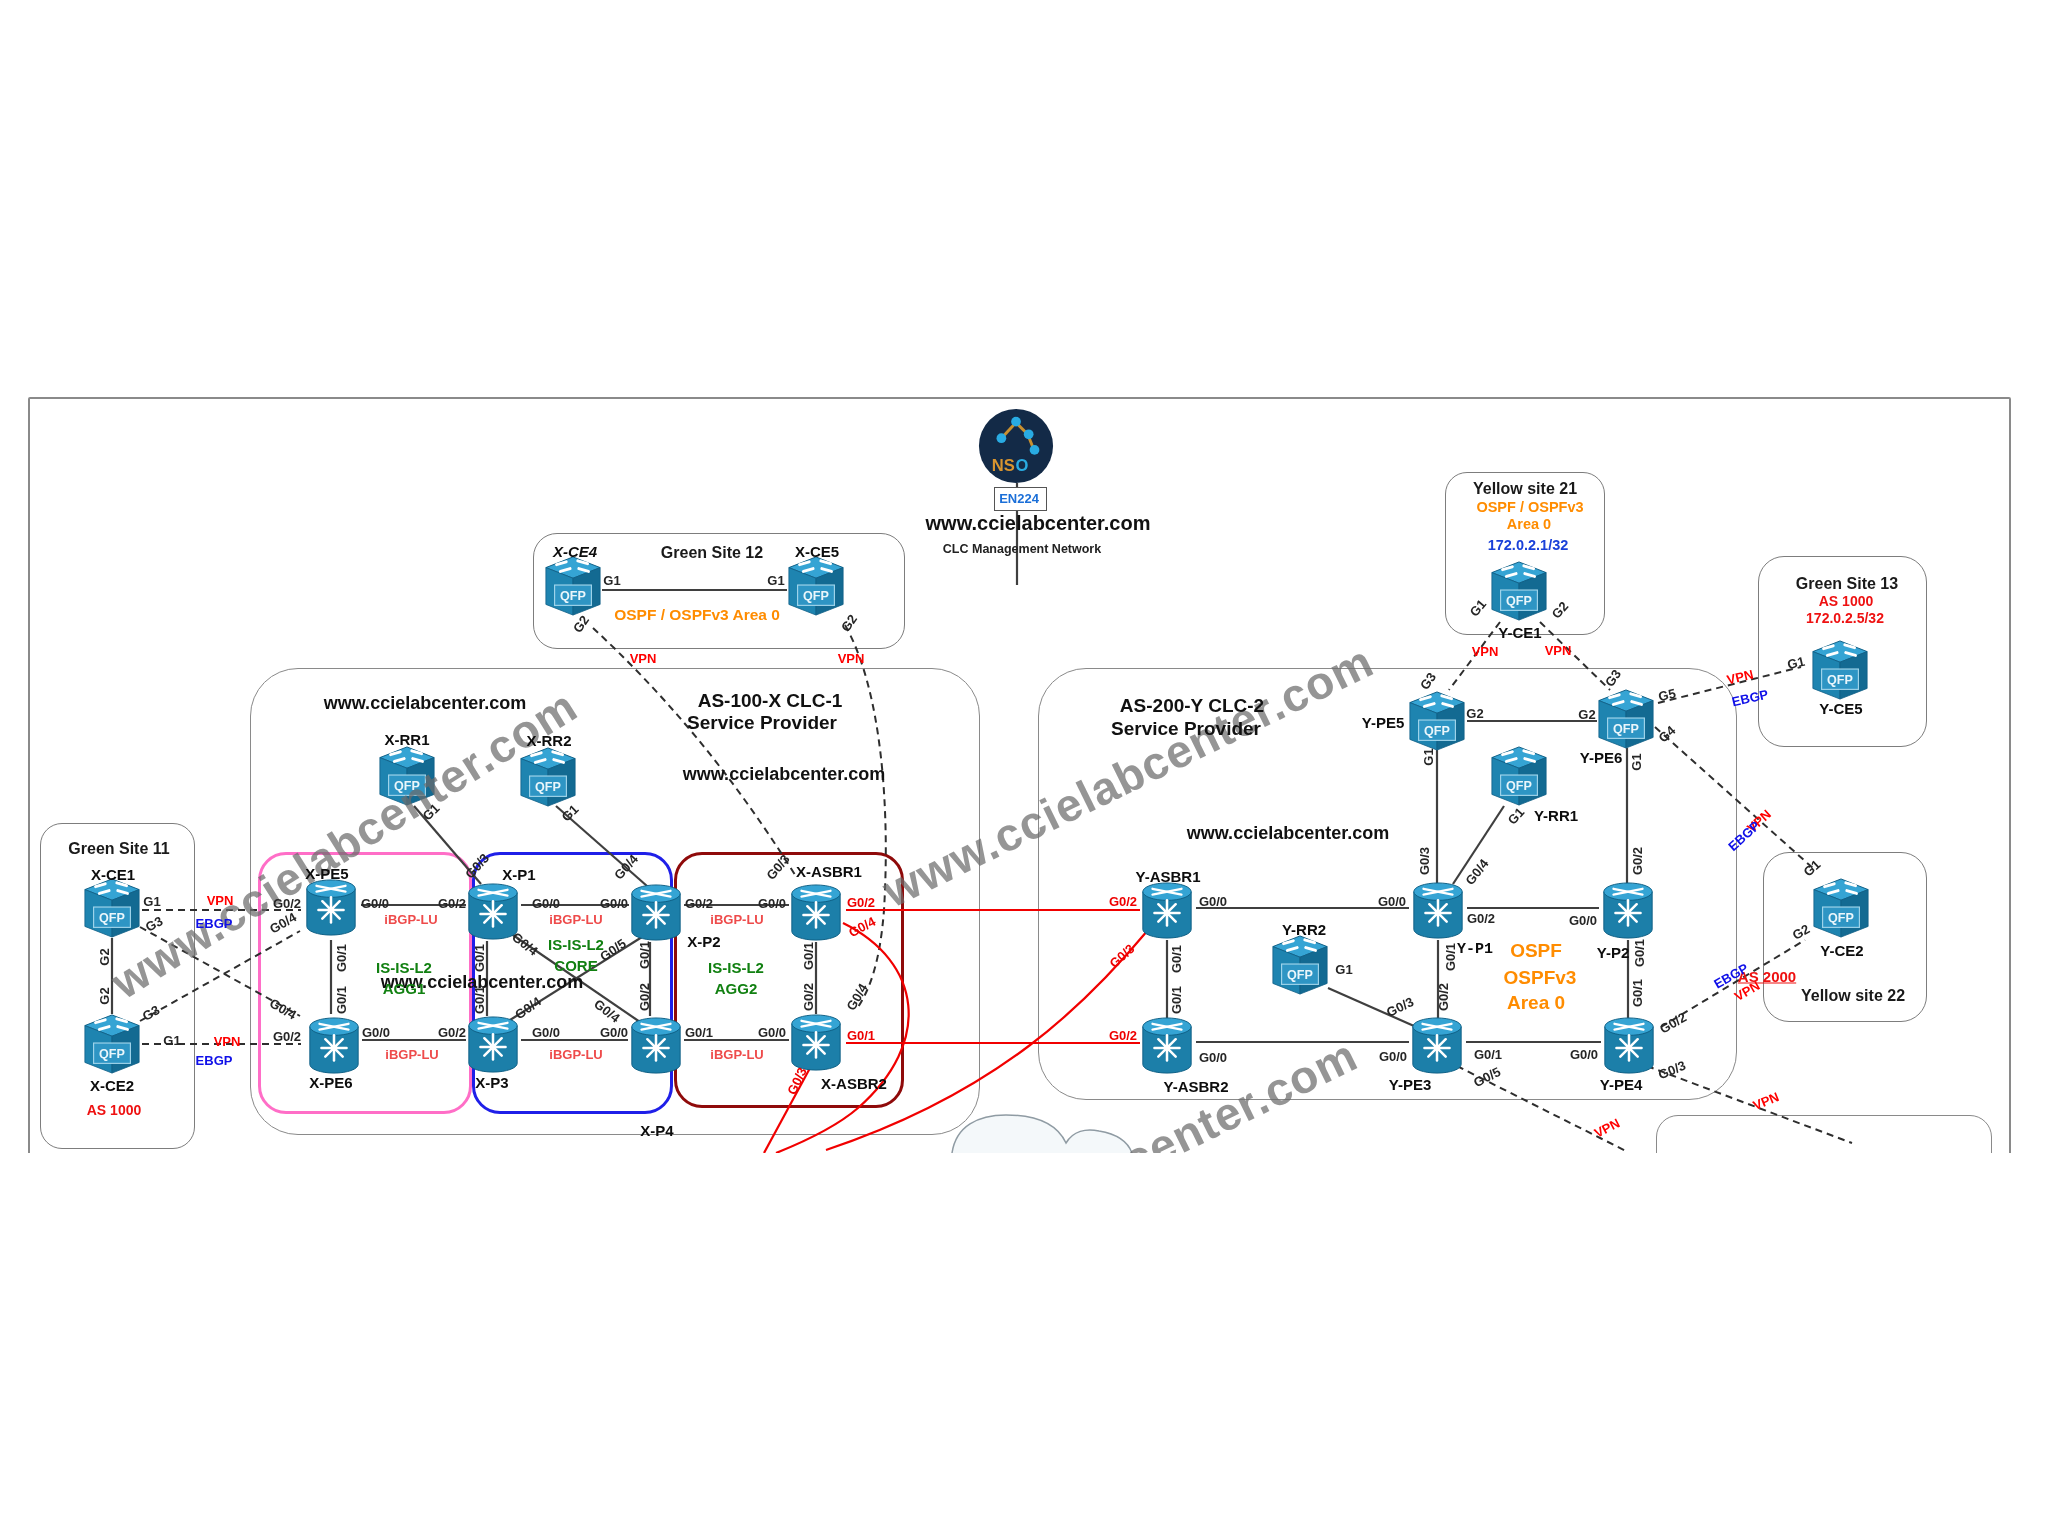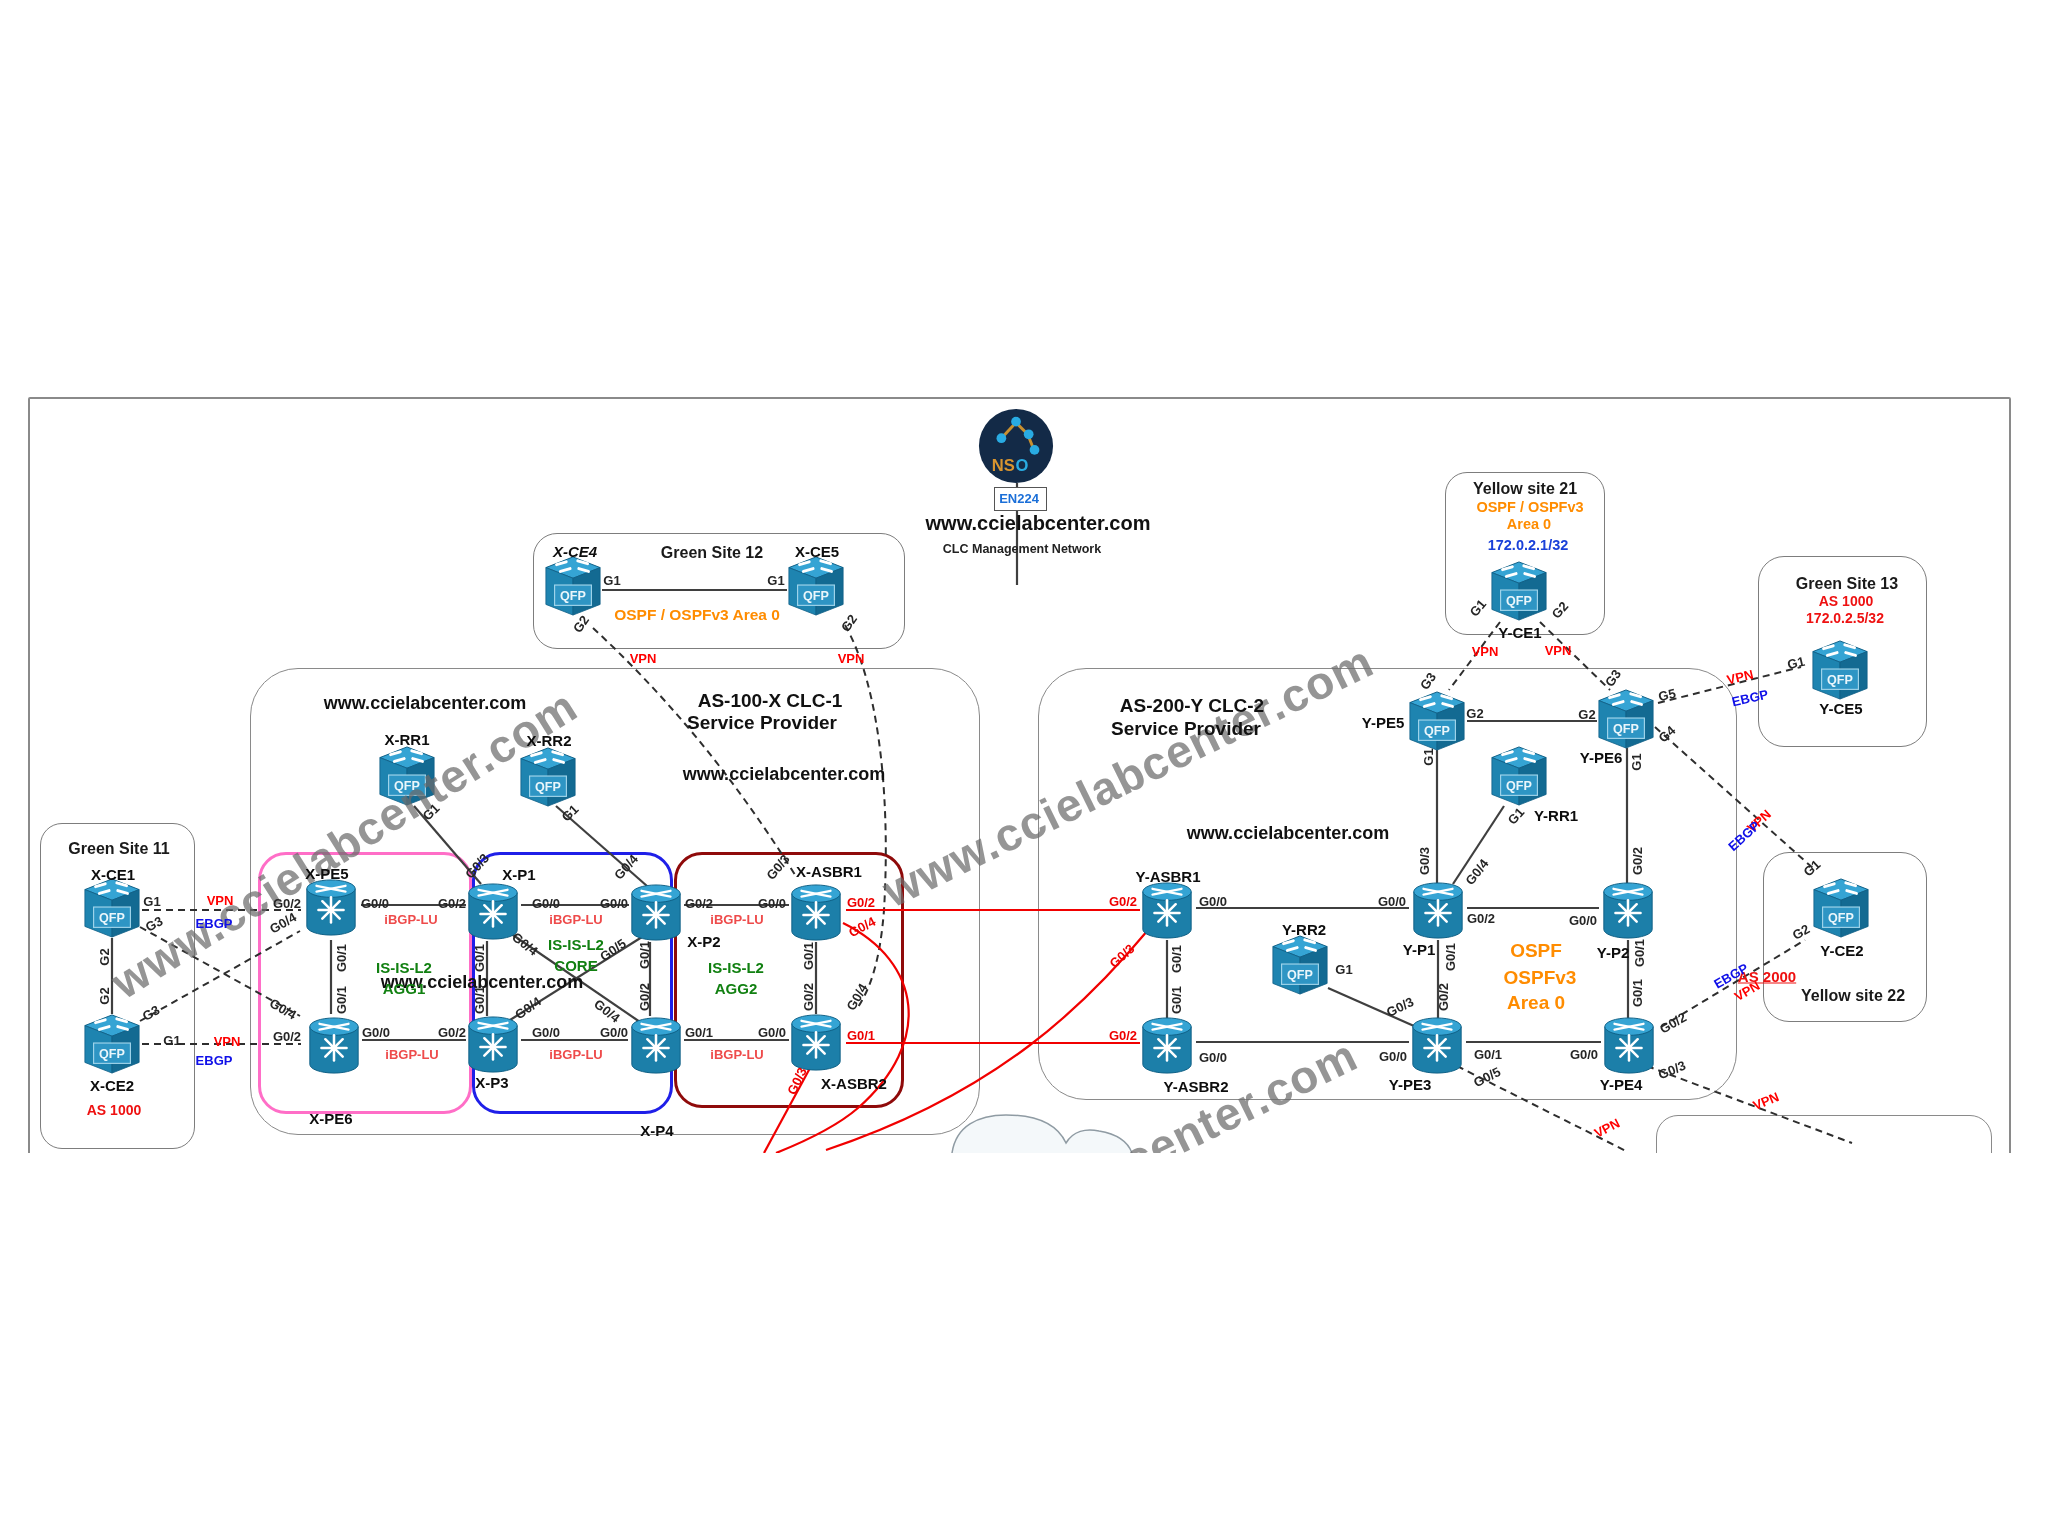--- a/index.html
+++ b/index.html
@@ -574,21 +574,21 @@
       <span class="lbl t-name" style="left: 407px; top: 739px; transform: translate(-50%, -50%);">X-RR1</span>
       <span class="lbl t-name" style="left: 549px; top: 740px; transform: translate(-50%, -50%);">X-RR2</span>
       <span class="lbl t-port" style="left: 431px; top: 812px; transform: translate(-50%, -50%) rotate(-45deg);">G1</span>
       <span class="lbl t-port" style="left: 570px; top: 813px; transform: translate(-50%, -50%) rotate(-45deg);">G1</span>
       <span class="lbl t-port" style="left: 477px; top: 866px; transform: translate(-50%, -50%) rotate(-48deg);">G0/3</span>
       <span class="lbl t-port" style="left: 626px; top: 867px; transform: translate(-50%, -50%) rotate(-48deg);">G0/4</span>
       <span class="lbl t-name" style="left: 327px; top: 873px; transform: translate(-50%, -50%);">X-PE5</span>
       <span class="lbl t-name" style="left: 519px; top: 874px; transform: translate(-50%, -50%);">X-P1</span>
       <span class="lbl t-name" style="left: 829px; top: 871px; transform: translate(-50%, -50%);">X-ASBR1</span>
       <span class="lbl t-name" style="left: 704px; top: 941px; transform: translate(-50%, -50%);">X-P2</span>
-      <span class="lbl t-name" style="left: 331px; top: 1082px; transform: translate(-50%, -50%); margin-top: 36px;">X-PE6</span>
+      <span class="lbl t-name" style="left: 331px; top: 1082px; transform: translate(-50%, -50%);">X-PE6</span>
       <span class="lbl t-name" style="left: 492px; top: 1082px; transform: translate(-50%, -50%);">X-P3</span>
       <span class="lbl t-name" style="left: 657px; top: 1082px; transform: translate(-50%, -50%); margin-top: 48px;">X-P4</span>
       <span class="lbl t-name" style="left: 854px; top: 1083px; transform: translate(-50%, -50%);">X-ASBR2</span>
       <span class="lbl t-grn" style="left: 404px; top: 967px; transform: translate(-50%, -50%);">IS-IS-L2</span>
       <span class="lbl t-grn" style="left: 404px; top: 988px; transform: translate(-50%, -50%);">AGG1</span>
       <span class="lbl t-grn" style="left: 576px; top: 944px; transform: translate(-50%, -50%);">IS-IS-L2</span>
       <span class="lbl t-grn" style="left: 576px; top: 965px; transform: translate(-50%, -50%);">CORE</span>
       <span class="lbl t-grn" style="left: 736px; top: 967px; transform: translate(-50%, -50%);">IS-IS-L2</span>
       <span class="lbl t-grn" style="left: 736px; top: 988px; transform: translate(-50%, -50%);">AGG2</span>
       <span class="lbl t-port" style="left: 375px; top: 903px; transform: translate(-50%, -50%);">G0/0</span>
@@ -643,21 +643,21 @@
       <span class="lbl t-ebgp" style="left: 214px; top: 1060px; transform: translate(-50%, -50%);">EBGP</span>
       <span class="lbl t-port" style="left: 287px; top: 903px; transform: translate(-50%, -50%);">G0/2</span>
       <span class="lbl t-port" style="left: 283px; top: 923px; transform: translate(-50%, -50%) rotate(-30deg);">G0/4</span>
       <span class="lbl t-port" style="left: 283px; top: 1009px; transform: translate(-50%, -50%) rotate(30deg);">G0/4</span>
       <span class="lbl t-port" style="left: 287px; top: 1036px; transform: translate(-50%, -50%);">G0/2</span>
       <span class="lbl t-sp" style="left: 1192px; top: 706px; transform: translate(-50%, -50%);">AS-200-Y CLC-2</span>
       <span class="lbl t-sp" style="left: 1186px; top: 729px; transform: translate(-50%, -50%);">Service Provider</span>
       <span class="lbl t-blk" style="left: 1288px; top: 833px; transform: translate(-50%, -50%);">www.ccielabcenter.com</span>
       <span class="lbl t-name" style="left: 1168px; top: 876px; transform: translate(-50%, -50%);">Y-ASBR1</span>
       <span class="lbl t-name" style="left: 1196px; top: 1086px; transform: translate(-50%, -50%);">Y-ASBR2</span>
-      <span class="lbl t-name" style="left: 1419px; top: 949px; transform: translate(-50%, -50%);">Y-P1</span>
+      <span class="lbl t-name" style="left: 1475px; top: 949px; transform: translate(-50%, -50%); font-family: Liberation Mono, monospace;">Y-P1</span>
       <span class="lbl t-name" style="left: 1613px; top: 952px; transform: translate(-50%, -50%);">Y-P2</span>
       <span class="lbl t-name" style="left: 1304px; top: 929px; transform: translate(-50%, -50%);">Y-RR2</span>
       <span class="lbl t-name" style="left: 1556px; top: 815px; transform: translate(-50%, -50%);">Y-RR1</span>
       <span class="lbl t-name" style="left: 1410px; top: 1084px; transform: translate(-50%, -50%);">Y-PE3</span>
       <span class="lbl t-name" style="left: 1621px; top: 1084px; transform: translate(-50%, -50%);">Y-PE4</span>
       <span class="lbl t-name" style="left: 1383px; top: 722px; transform: translate(-50%, -50%);">Y-PE5</span>
       <span class="lbl t-name" style="left: 1601px; top: 757px; transform: translate(-50%, -50%);">Y-PE6</span>
       <span class="lbl t-orglg" style="left: 1536px; top: 951px; transform: translate(-50%, -50%);">OSPF</span>
       <span class="lbl t-orglg" style="left: 1540px; top: 978px; transform: translate(-50%, -50%);">OSPFv3</span>
       <span class="lbl t-orglg" style="left: 1536px; top: 1003px; transform: translate(-50%, -50%);">Area 0</span>

